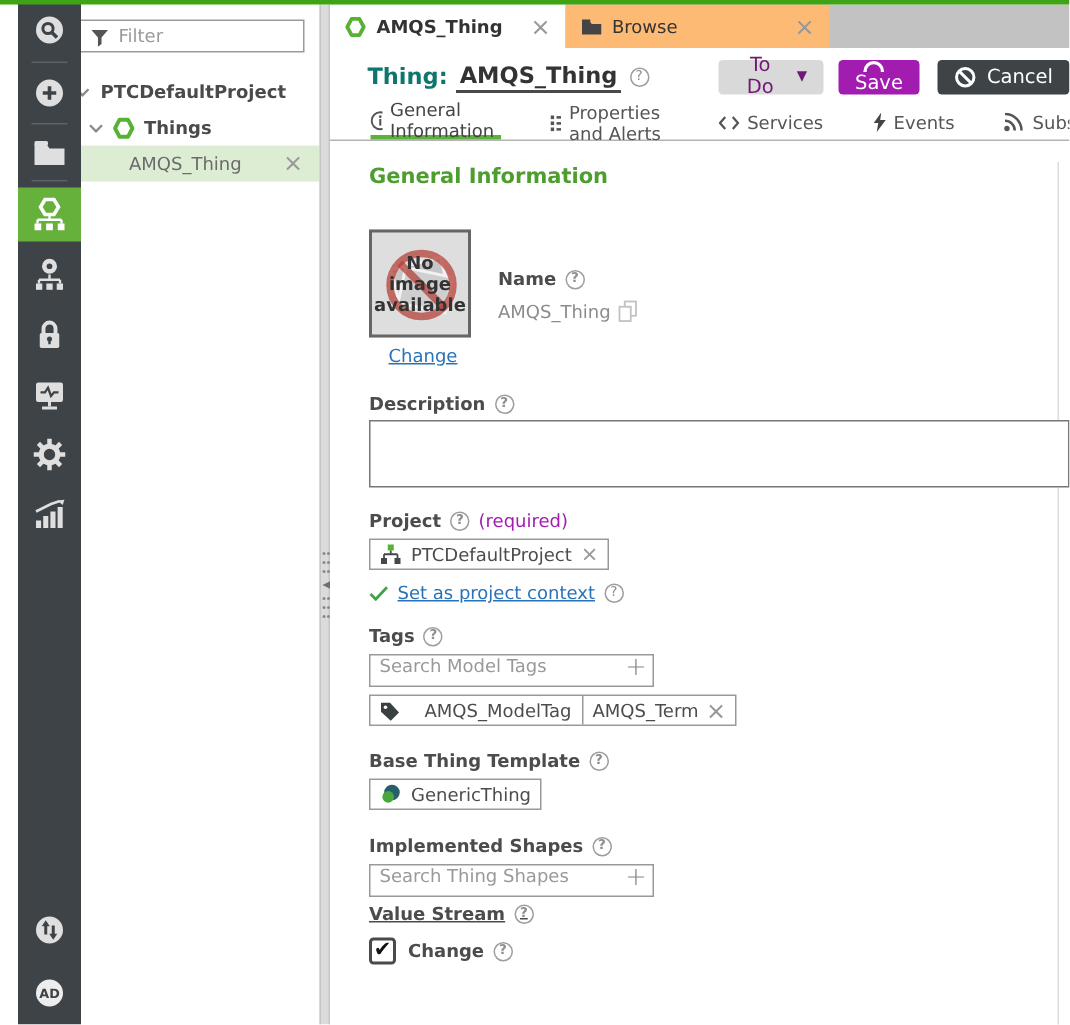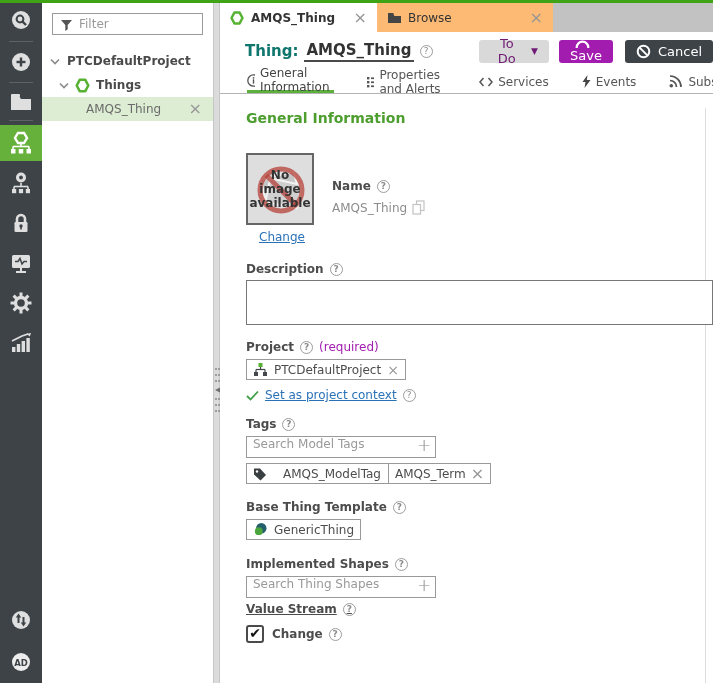--- a/index.html
+++ b/index.html
@@ -4,21 +4,21 @@
 <style>
   * { margin:0; padding:0; box-sizing:border-box; }
   html,body { width:713px; height:683px; }
   body { position:relative; overflow:hidden; background:#fff;
          font-family:"DejaVu Sans","Liberation Sans",sans-serif; font-size:12px; color:#4c4c4c; }
 
   
   .topstrip { position:absolute; top:0; left:0; width:713px; height:3px; background:#3fa316; z-index:30; }
 
   
-  .sidebar { position:absolute; top:0; left:0; width:42px; height:683px; background:#3d4347; z-index:20; }
+  .sidebar { position:absolute; top:0; left:12px; width:42px; height:683px; background:#3d4347; z-index:20; }
   .sb-item { position:absolute; left:0; width:42px; height:36px; display:flex; align-items:center; justify-content:center; cursor:pointer; }
   .sb-item.active { background:#66b03c; }
   .sb-div { position:absolute; left:9px; width:24px; height:1px; background:#5c6266; }
 
   
   .panel { position:absolute; top:3px; left:42px; width:171px; bottom:0; background:#fff; }
   .panel-title { margin:13px 0 0 14px; font-size:17px; font-weight:bold; color:#44a12b; }
   .filter-wrap { position:relative; margin:10px 0 0 10px; width:151px; height:22px; border:1px solid #9a9a9a; background:#fff; }
   .filter-wrap svg { position:absolute; left:7px; top:5px; }
   .filter-wrap input { width:100%; height:100%; border:0; outline:none; padding-left:26px; font-size:12px; color:#ef4444;

